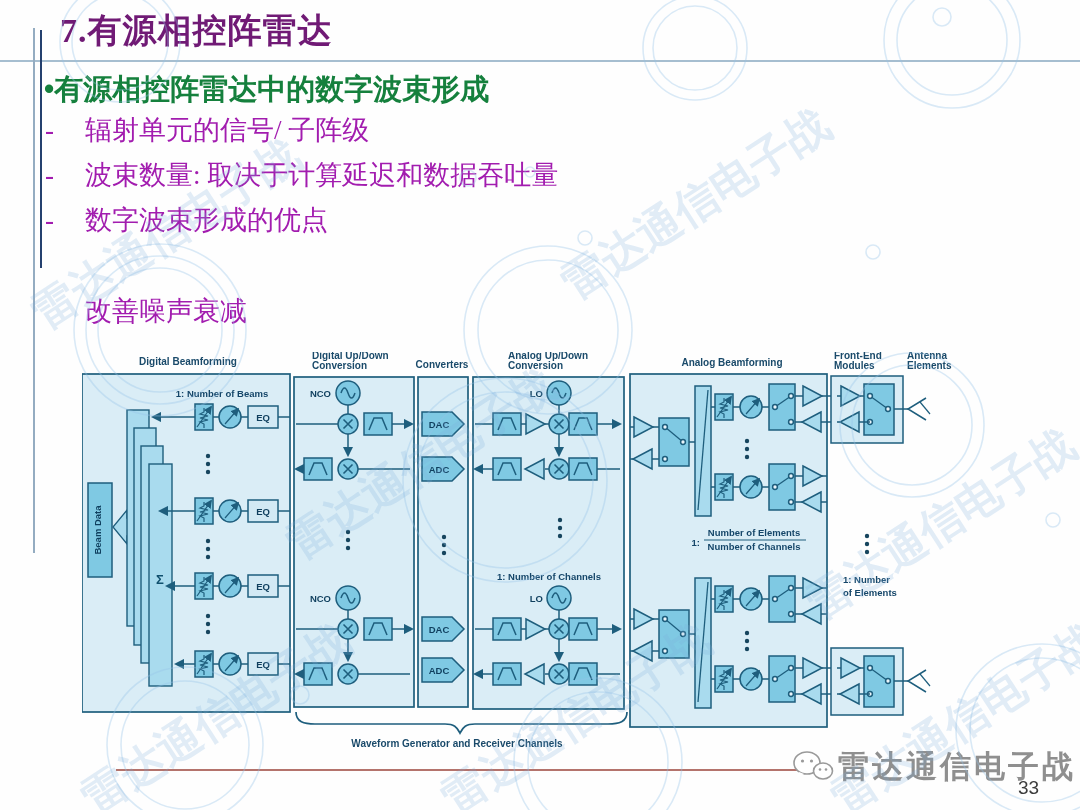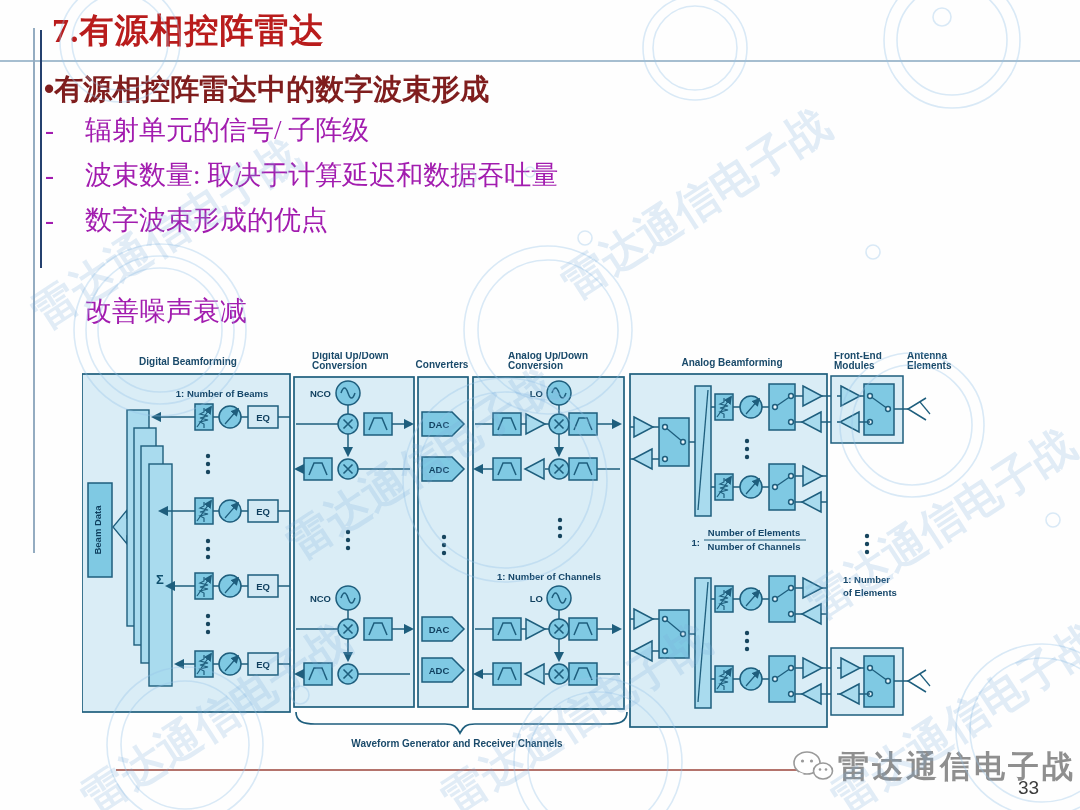--- a/index.html
+++ b/index.html
@@ -1,24 +1,24 @@
 <!DOCTYPE html>
 <html><head>
 <meta charset="utf-8">
 <style>
   html,body{margin:0;padding:0;background:#e8e8e8;}
   .slide{position:relative;width:1080px;height:810px;background:#fefefe;overflow:hidden;
          font-family:"Liberation Sans",sans-serif;}
-  .title{position:absolute;left:52px;top:8px;font:700 34px "Liberation Serif",serif;
-         color:#b91c1c;letter-spacing:1px;white-space:nowrap;}
+  .title{position:absolute;left:60px;top:8px;font:700 34px "Liberation Serif",serif;
+         color:#701a75;letter-spacing:1px;white-space:nowrap;}
   .hrule{position:absolute;left:0;top:60px;width:1080px;height:2px;background:#a6bed0;}
   .vline-light{position:absolute;left:33px;top:28px;width:2px;height:525px;background:#94acc1;}
   .vline-dark{position:absolute;left:40px;top:30px;width:2px;height:238px;background:#24406e;}
   .subtitle{position:absolute;left:44px;top:70px;font:700 29px "Liberation Sans",sans-serif;
-            color:#7f1d1d;white-space:nowrap;}
+            color:#15803d;white-space:nowrap;}
   .bullet{position:absolute;left:45px;font:400 27px "Liberation Serif",serif;color:#a21caf;white-space:nowrap;}
   .bullet .mk{display:inline-block;width:40px;}
   .b1{top:112px}.b2{top:157px}.b3{top:202px}.b4{top:247px}.b5{top:293px}
   .diagram{position:absolute;left:82px;top:352px;}
   .wm{position:absolute;left:0;top:0;z-index:40;pointer-events:none;}
   .wmt{font:700 44px "Liberation Sans",sans-serif;fill:rgba(125,175,220,0.22);stroke:none;}
   .f-line{position:absolute;left:116px;top:769px;width:702px;height:2px;background:#b4736c;}
   .wx{position:absolute;left:791px;top:749px;}
   .brand{position:absolute;left:838px;top:746px;font:700 31px "Liberation Sans",sans-serif;
          color:#8f8f8f;letter-spacing:3px;white-space:nowrap;}

